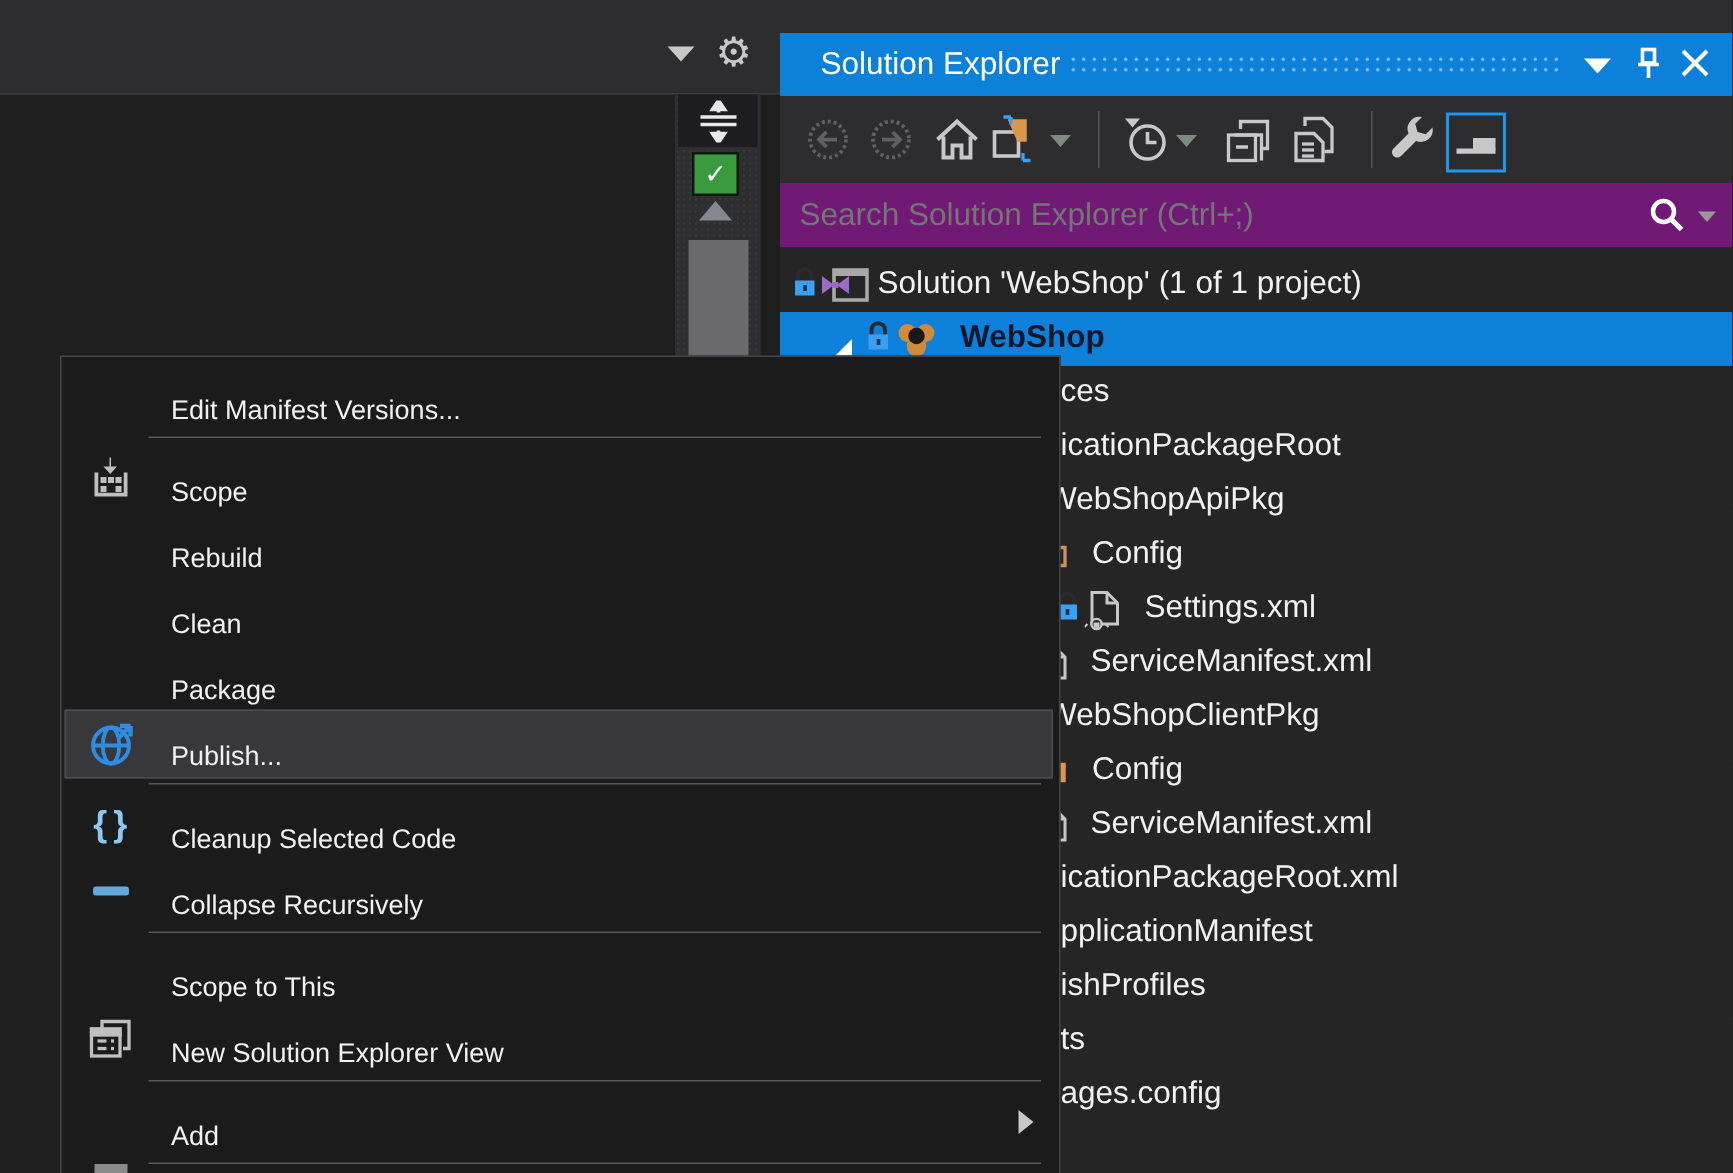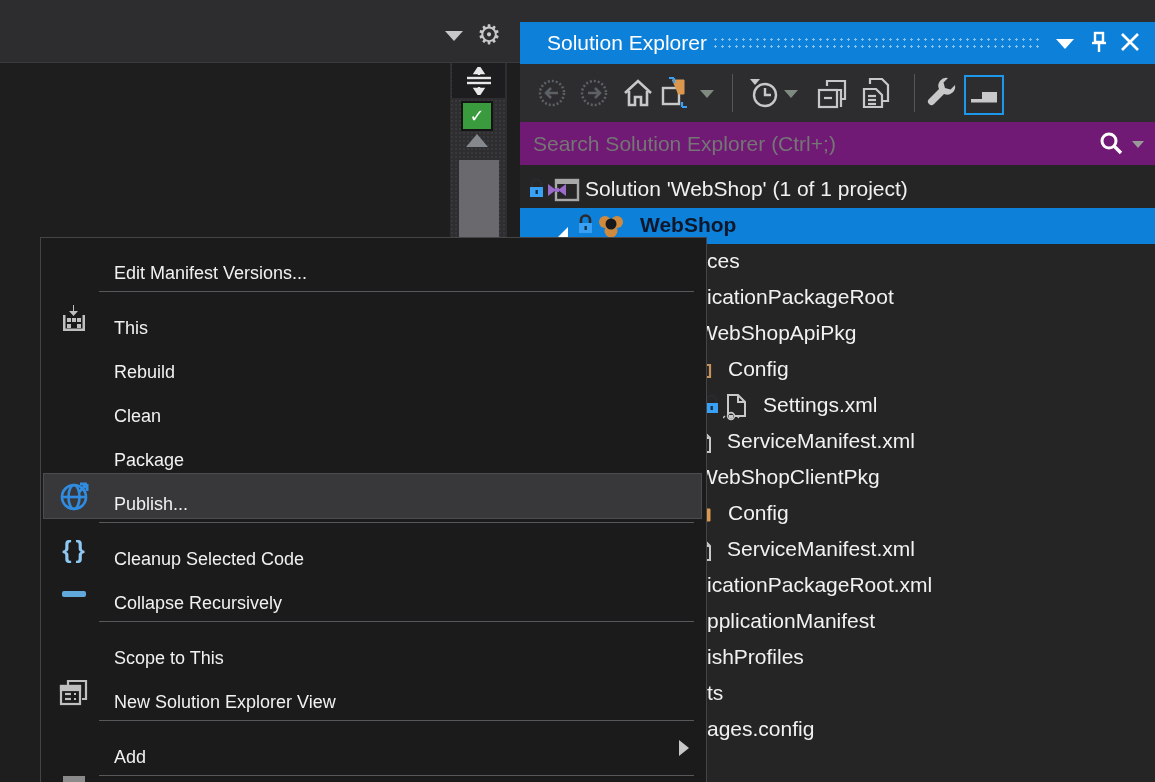--- a/index.html
+++ b/index.html
@@ -312,21 +312,21 @@
             <polygon points="15,2 15,8 19,8 14.5,13 10,8 14,8 14,2"></polygon>
             <path d="M4 12 v16 h22 v-16 h-2.5 v13.5 h-17 v-13.5 Z"></path>
             <rect x="8" y="15" width="4" height="4"></rect>
             <rect x="13" y="15" width="4" height="4"></rect>
             <rect x="18" y="15" width="4" height="4"></rect>
             <rect x="8" y="21" width="4" height="4"></rect>
             <rect x="18" y="21" width="4" height="4"></rect>
           </g>
         </svg>
       </span>
-      <span class="mi-label">This</span>
+      <span class="mi-label">Scope</span>
     </div>
     <div class="mi" style="top: 103px;">
       <span class="mi-label">Rebuild</span>
     </div>
     <div class="mi" style="top: 147px;">
       <span class="mi-label">Clean</span>
     </div>
     <div class="mi" style="top: 191px; padding-left: 12px;">
       <span class="mi-label">Package</span>
     </div>

